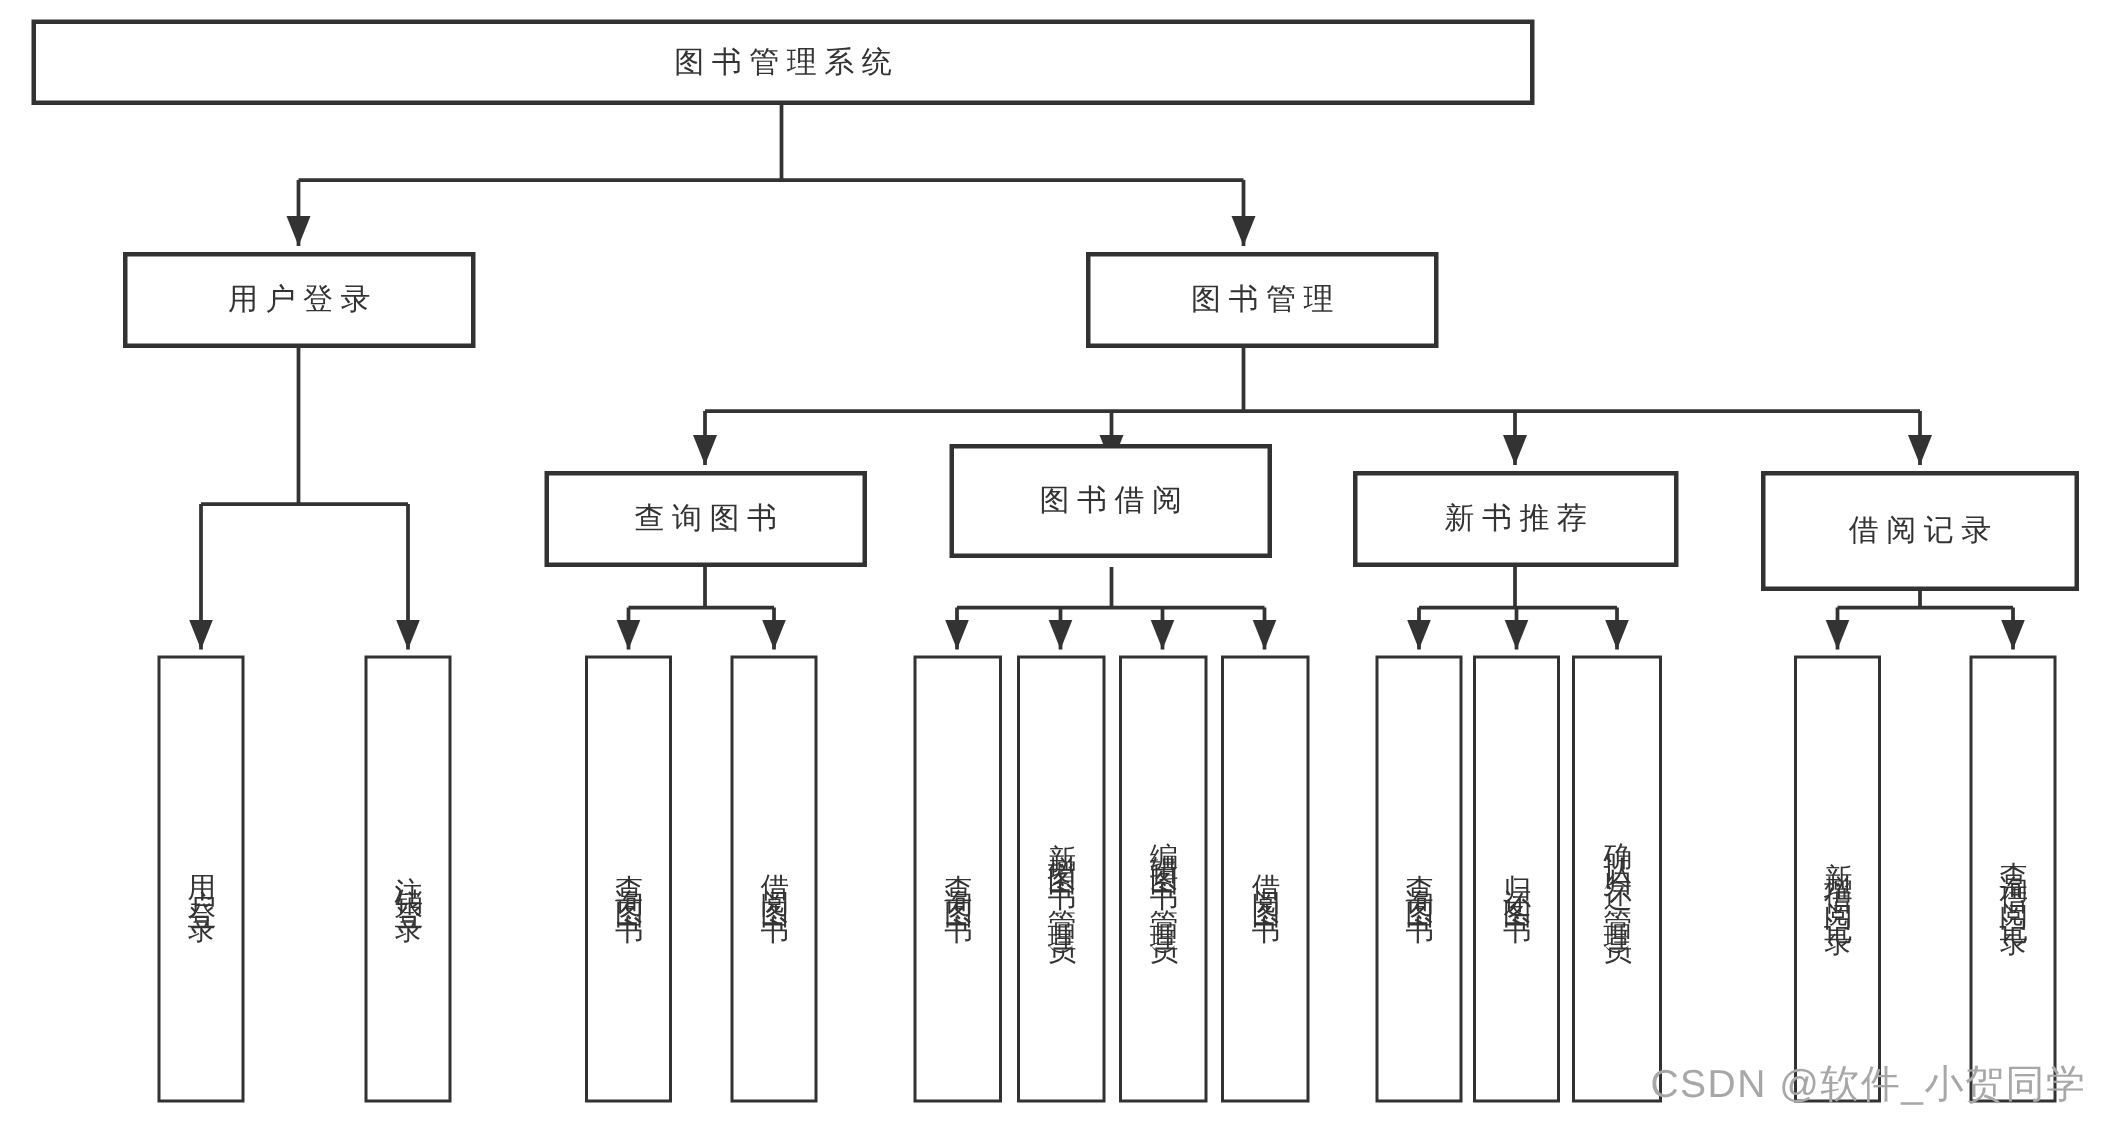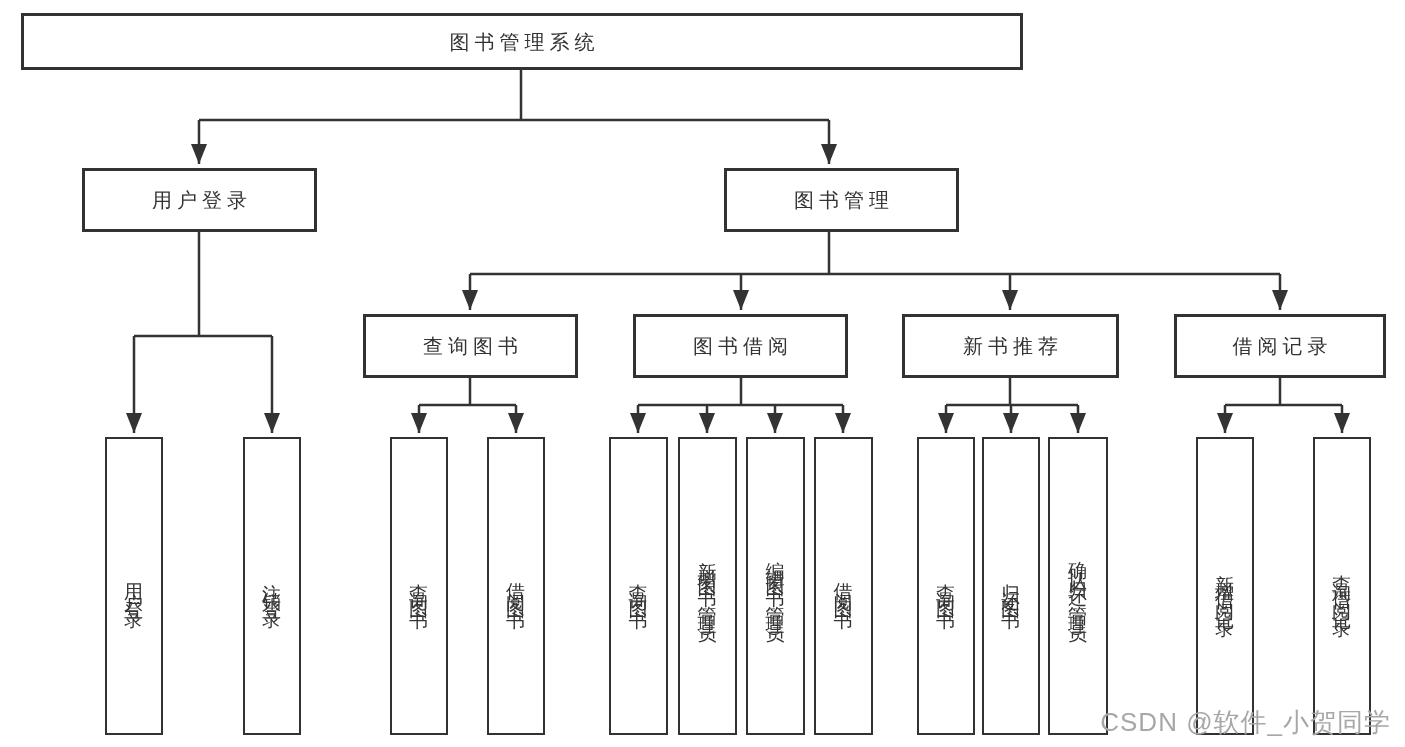--- a/index.html
+++ b/index.html
@@ -117,27 +117,27 @@
   <div class="box" style="left:82px; top:168px; width:235px; height:64px;">
     <span class="hlabel">用户登录</span>
   </div>
   <div class="box" style="left:712px; top:168px; width:235px; height:64px;margin-left:12px;">
     <span class="hlabel">图书管理</span>
   </div>
 
   <div class="box" style="left:363px; top:314px; width:215px; height:64px;">
     <span class="hlabel">查询图书</span>
   </div>
-  <div class="box" style="left:633px; top:314px; width:215px; height:64px;">
+  <div class="box" style="left:633px; top:296px; width:215px; height:76px;">
     <span class="hlabel">图书借阅</span>
   </div>
   <div class="box" style="left:902px; top:314px; width:217px; height:64px;">
     <span class="hlabel">新书推荐</span>
   </div>
-  <div class="box" style="left:1174px; top:314px; width:212px; height:64px;">
+  <div class="box" style="left:1174px; top:314px; width:212px; height:80px;">
     <span class="hlabel">借阅记录</span>
   </div>
 
   <div class="box vbox" style="left:105px; top:437px; width:58px; height:298px;">
     <span class="vlabel">用户登录</span>
   </div>
   <div class="box vbox" style="left:243px; top:437px; width:58px; height:298px;">
     <span class="vlabel">注销登录</span>
   </div>
 

